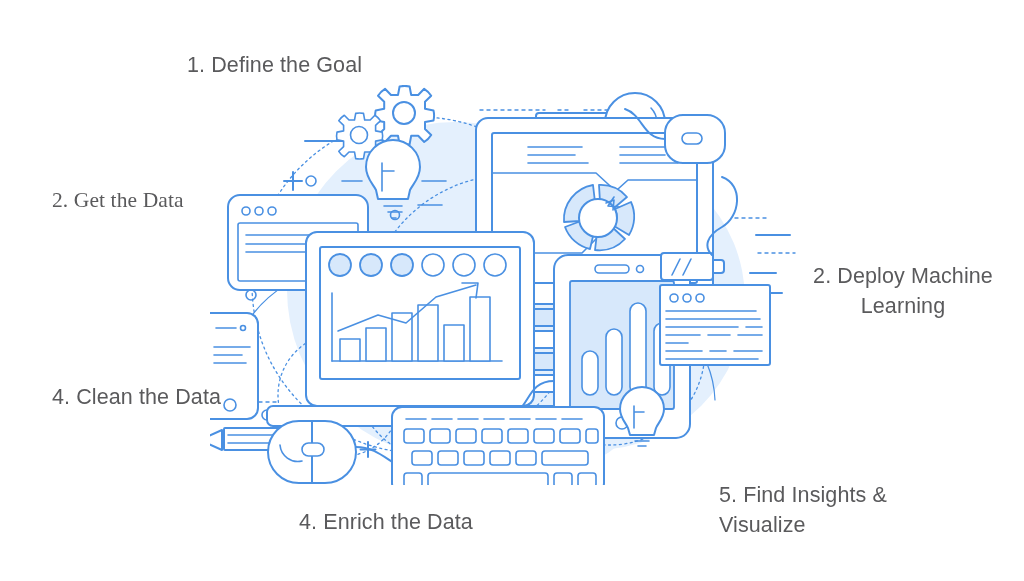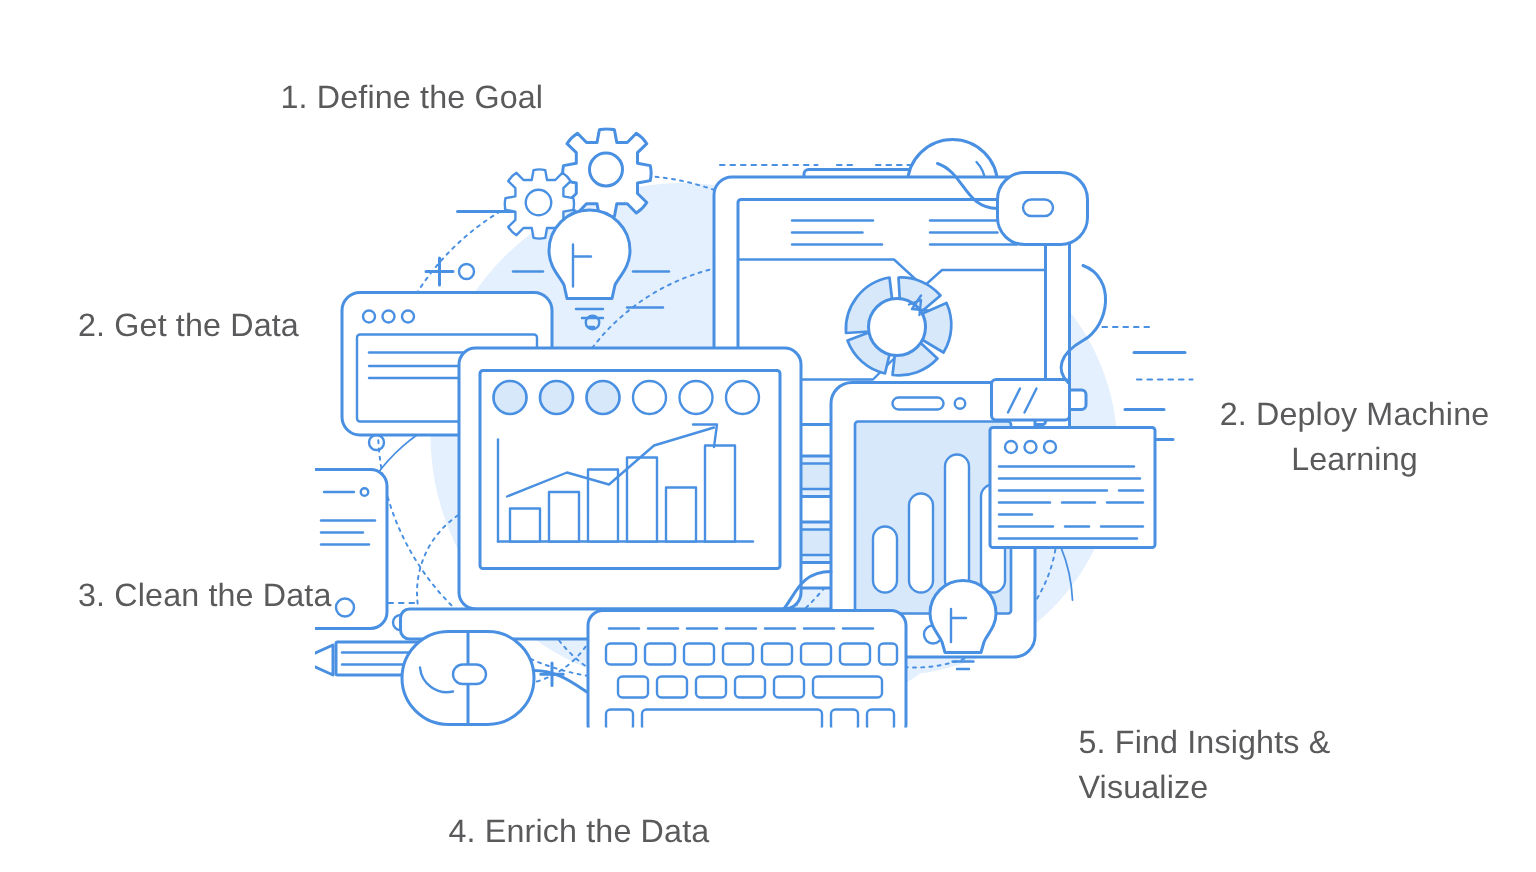--- a/index.html
+++ b/index.html
@@ -14,23 +14,23 @@
   .step-label{
     position:absolute;
     color:#5a5a5c;
     font-size:21.5px;
     font-weight:400;
     line-height:30px;
     letter-spacing:.1px;
     white-space:pre-line;
   }
   .s1{left:187px;top:50px;}
-  .s2{left:52px;top:202px;}
+  .s2{left:52px;top:185px;font-family:Liberation Serif, serif;}
   .s3{left:52px;top:382px;}
-  .s4{left:299px;top:507px;margin-top:32px;}
+  .s4{left:299px;top:507px;}
   .s5{left:719px;top:480px;text-align:left;width:176px;}
   .s6{left:808px;top:261px;text-align:center;width:190px;}
   .s7{left:730px;top:105px;}
   .illus{position:absolute;left:210px;top:85px;width:600px;height:400px;}
 </style>
 </head>
 <body>
 
 <div id="stage">
 
@@ -327,20 +327,20 @@
       <line class="ln15" x1="456" y1="274" x2="548" y2="274"></line>
     </g>
 
     <g>
       <path class="ln" d="M512 92 c22 8 18 40 0 50 c-16 9 -18 20 -10 28"></path>
     </g>
   </svg>
 
   <div class="step-label s1">1. Define the Goal</div>
   <div class="step-label s2">2. Get the Data</div>
-  <div class="step-label s3">3. Clean the Data</div>
+  <div class="step-label s3">4. Clean the Data</div>
   <div class="step-label s4">4. Enrich the Data</div>
   <div class="step-label s5">5. Find Insights &amp;
 Visualize</div>
   <div class="step-label s6">2. Deploy Machine
 Learning</div>
 
 </div>
 
 </body></html>

